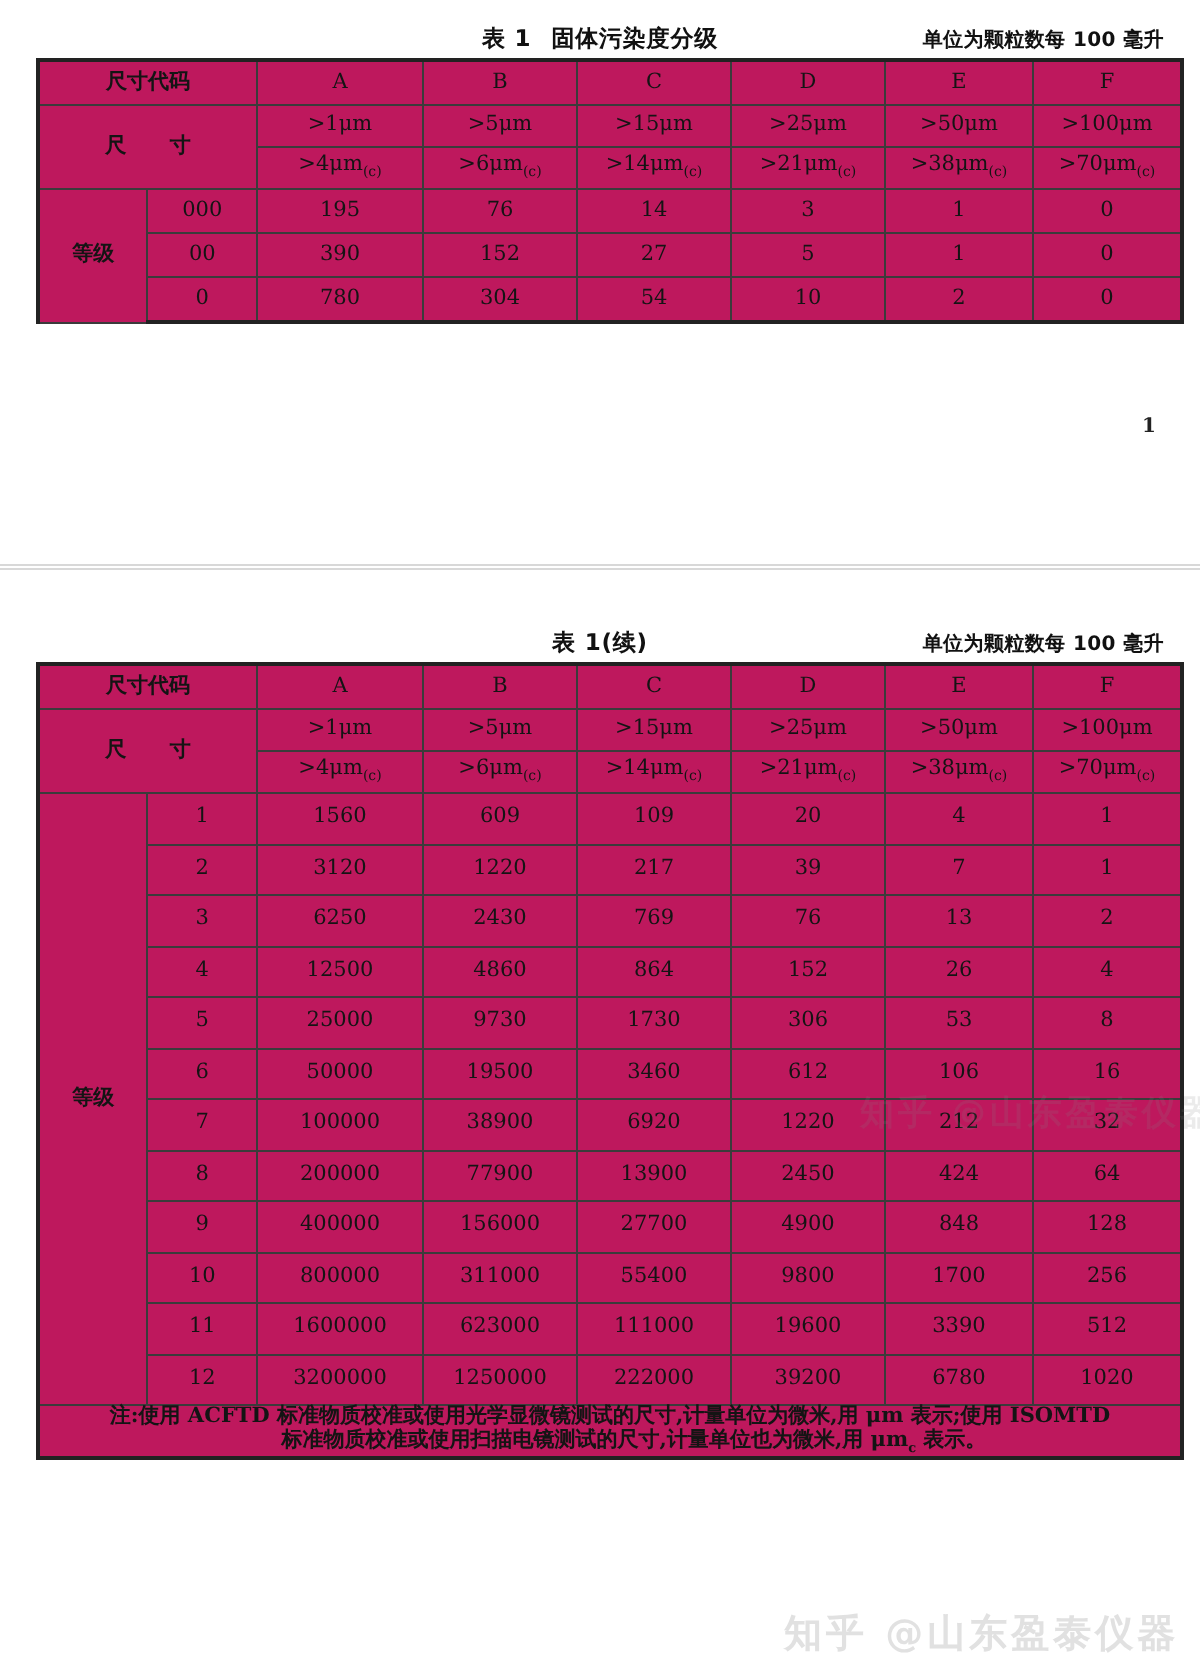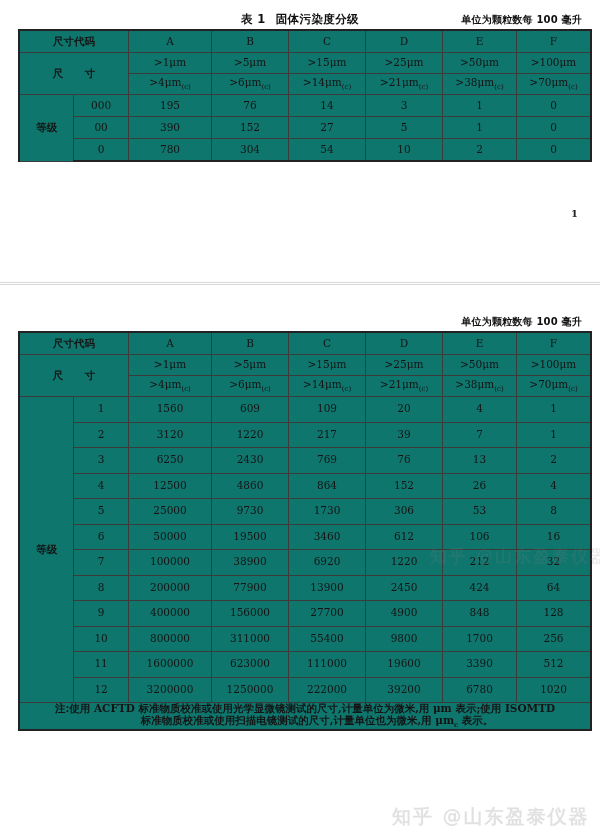--- a/index.html
+++ b/index.html
@@ -71,21 +71,21 @@
     font-weight: bold;
     color: #222;
     font-family: "DejaVu Serif", "Liberation Serif", serif;
   }
 
   
   table.grade-table {
     border-collapse: collapse;
     width: 564px;
     table-layout: fixed;
-    background: #0f766e;
+    background: #be185d;
   }
   table.grade-table td {
     border: 1px solid #3b3b3b;
     text-align: center;
     vertical-align: middle;
     font-size: 10.5px;
     color: #141414;
     font-family: "DejaVu Serif", "Liberation Serif", serif;
     padding: 0;
     line-height: 1.1;
@@ -229,20 +229,23 @@
 </div>
 
 <div class="sheet-gap" style="top:282px"></div>
 <div class="sheet-gap" style="top:284px"></div>
 
 <div class="page" id="page-two">
   <div class="sheet-inner">
 
 
     <div class="table-caption-row" style="margin-top:14px">
+      <div class="table-caption cap-cont">
+        <span class="cap-num">表 1(续)</span>
+      </div>
       <div class="unit-note">单位为颗粒数每 100 毫升</div>
     </div>
 
     <table class="grade-table">
       <tbody>
           <tr class="top-row">
         <td class="outer-left h-head" colspan="2" style="width:108px">
           <span class="cn">尺寸代码</span>
         </td>
         <td class="h-head code-letter" style="width:82px">A</td>

